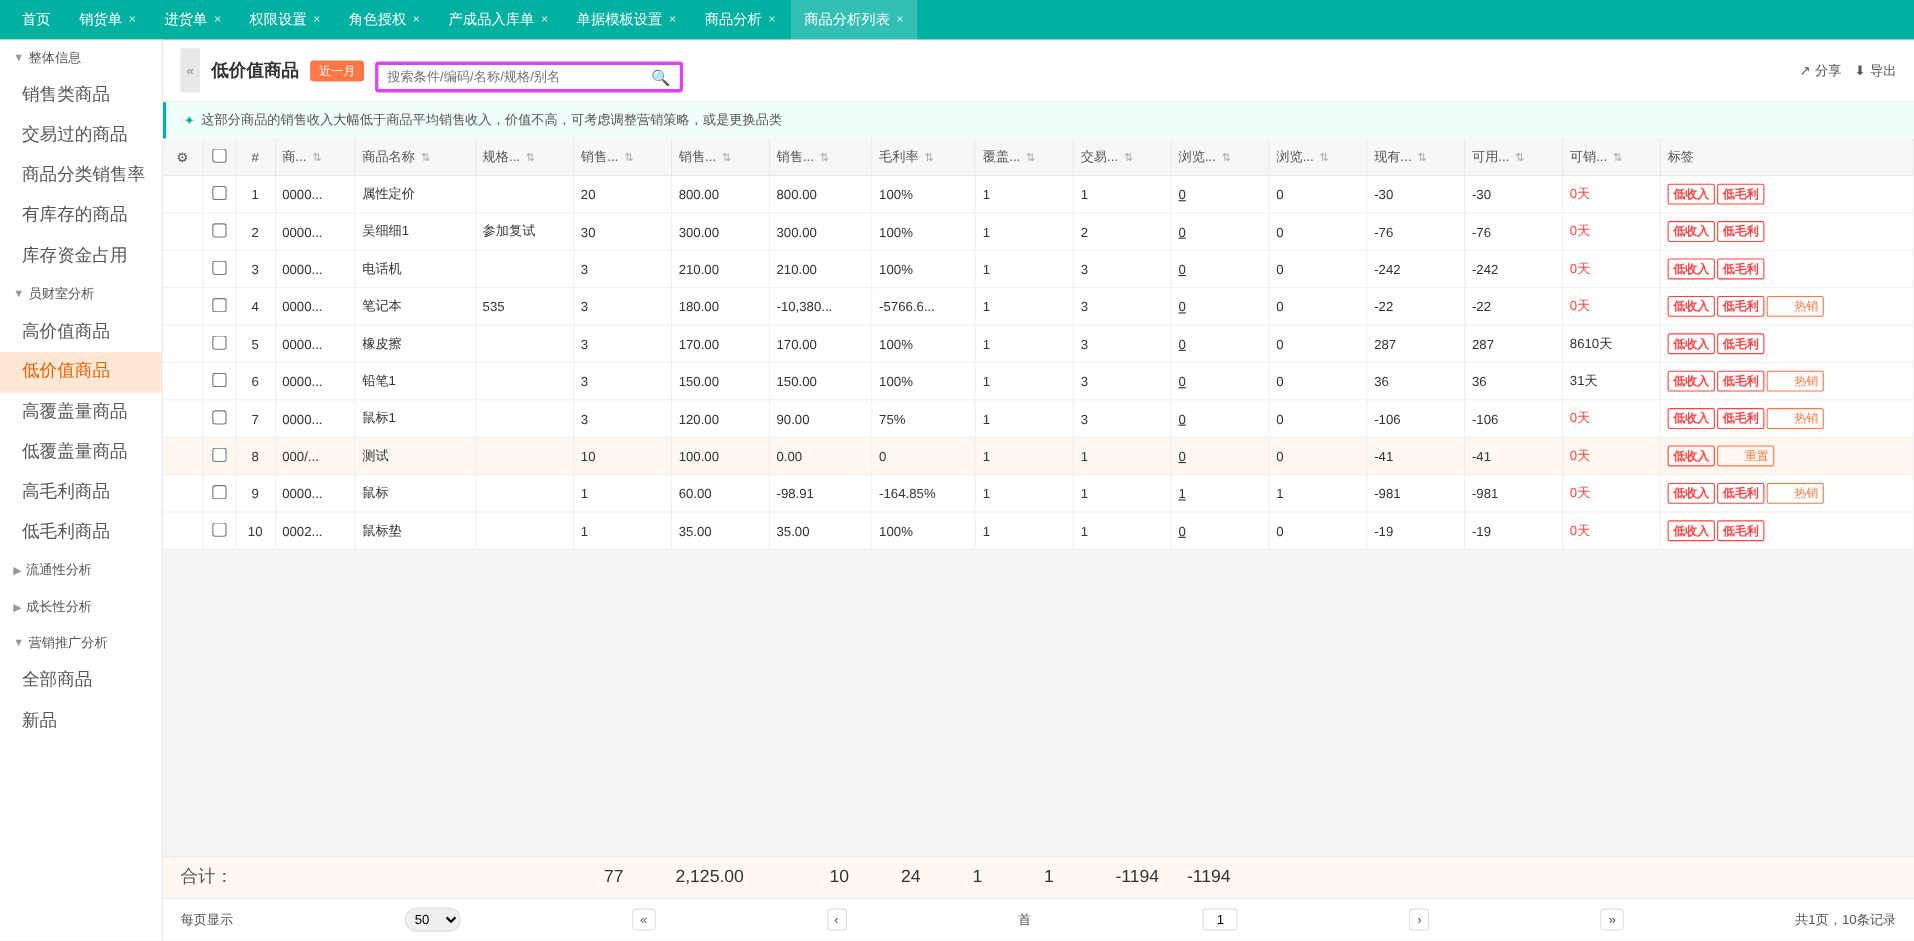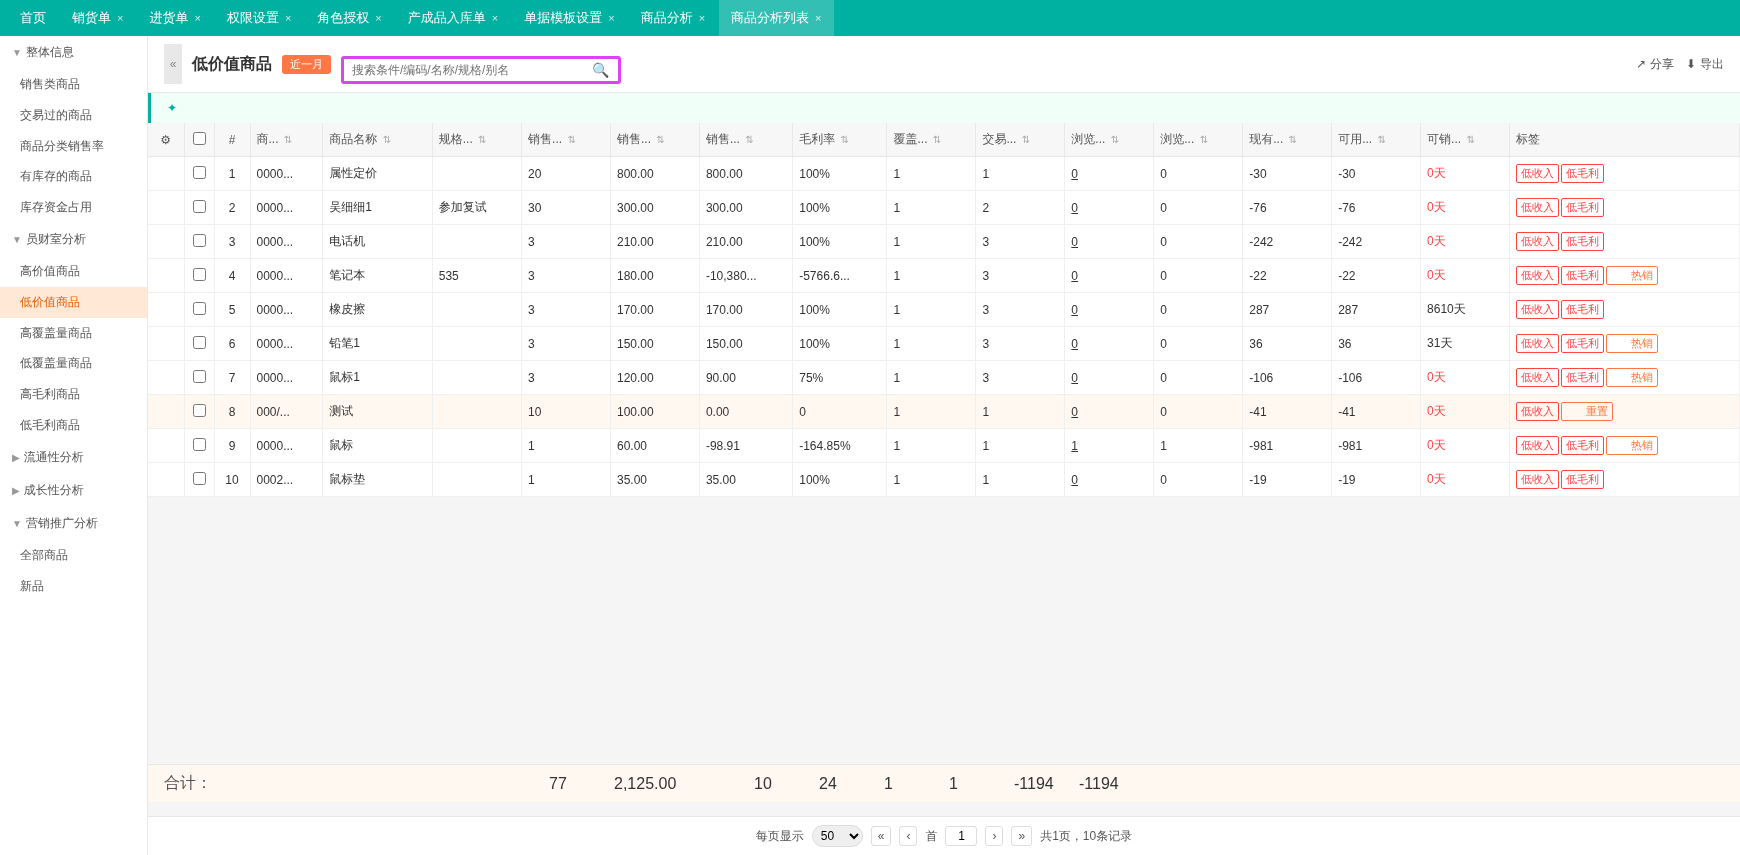--- a/index.html
+++ b/index.html
@@ -47,21 +47,21 @@
       display: flex;
       align-items: center;
       padding: 8px 12px;
       font-size: 12px;
       color: #555;
       cursor: pointer;
     }
     .sidebar-group-header .arrow { margin-right: 4px; font-size: 10px; color: #999; }
     .sidebar-item {
       padding: 7px 12px 7px 20px;
-      font-size: 12px;
+      font-size: 16px;
       color: #555;
       cursor: pointer;
       line-height: 1.4;
     }
     .sidebar-item.active { background: #ffe8d6; color: #e86000; font-weight: 500; }
     
     
     .content {
       flex: 1;
       display: flex;
@@ -179,21 +179,21 @@
     tr.highlighted td { background: #fff8f0; }
     
     .tag {
       display: inline-block;
       border: 1px solid;
       border-radius: 2px;
       padding: 1px 4px;
       font-size: 11px;
       margin-right: 2px;
     }
-    .tag-red { color: #ff4444; border-color: #ff4444; }
+    .tag-red { color: #ff4444; border-color: #ff4444; font-weight: bold; }
     .tag-orange { color: #ff7744; border-color: #ff7744; padding-left: 24px; }
     .underline-link { text-decoration: underline; cursor: pointer; color: #333; }
     
     
     .footer-total {
       background: #fff8f0;
       border-top: 1px solid #e8e8e8;
       padding: 8px 16px;
       display: flex;
       align-items: center;
@@ -201,25 +201,24 @@
     }
     .footer-label { color: #555; margin-right: 20px; font-weight: 500; }
     
     
     .pagination {
       background: #fff;
       border-top: 1px solid #e8e8e8;
       padding: 8px 16px;
       display: flex;
       align-items: center;
-      justify-content: center;
+      justify-content: space-between;
       gap: 8px;
       font-size: 12px;
       color: #555;
-      margin-top: 14px;
     }
     .page-select {
       border: 1px solid #ddd;
       border-radius: 11px;
       padding: 2px 4px;
       font-size: 12px;
     }
     .page-btn {
       border: 1px solid #ddd;
       background: #fff;
@@ -363,20 +362,21 @@
         </div>
         <div class="action-btn">
           <span>⬇</span>
           <span>导出</span>
         </div>
       </div>
     </div>
 
     <div class="info-banner">
       <span class="star">✦</span>
+      <span>这部分商品的销售收入大幅低于商品平均销售收入，价值不高，可考虑调整营销策略，或是更换品类</span>
     </div>
 
     <div class="table-area">
       <table>
         <thead>
           <tr>
             <th class="col-gear center">⚙</th>
             <th class="col-check center"><input type="checkbox" style=""></th>
             <th class="col-num">#</th>
             <th>商... <span class="sort-icon">⇅</span></th>

